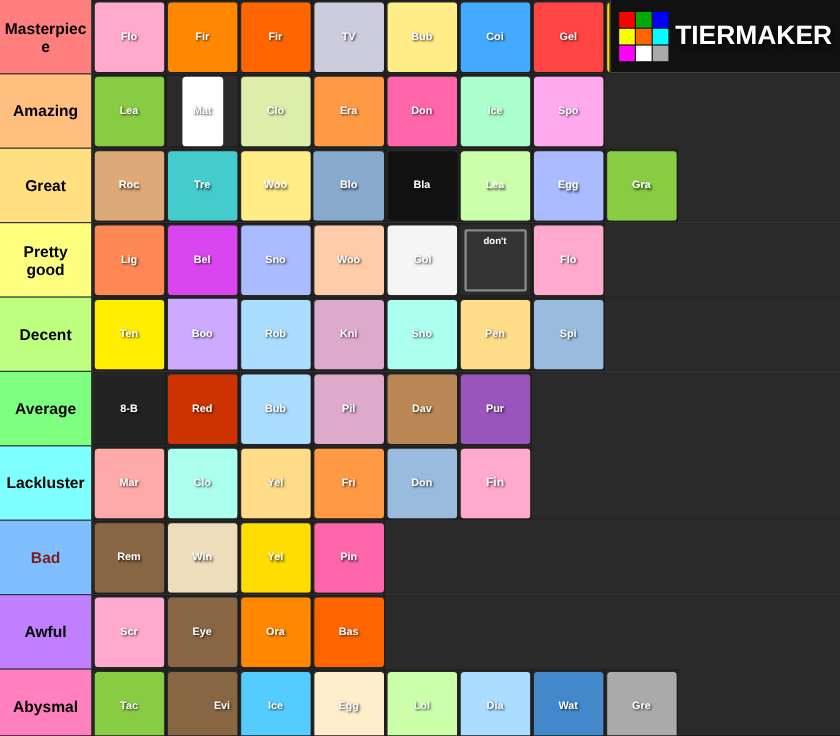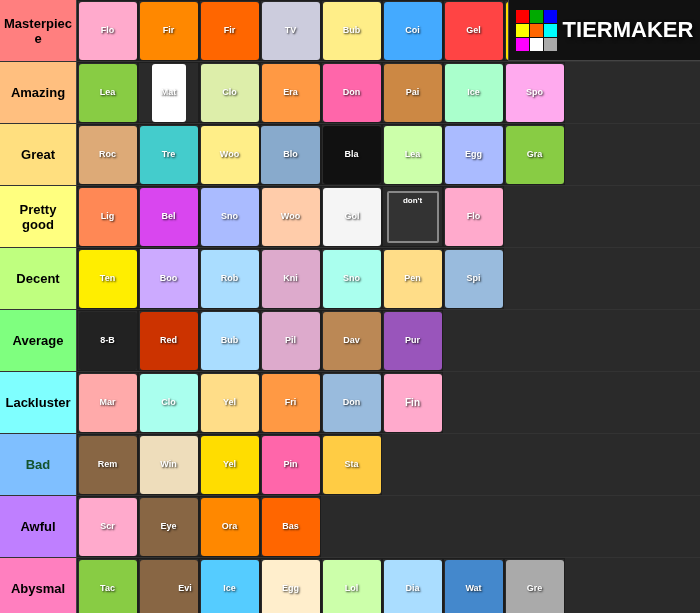--- a/index.html
+++ b/index.html
@@ -99,25 +99,20 @@
             <div style="width: 58px; height: 58px; background: rgb(255, 153, 68); display: flex; flex-direction: column; align-items: center; justify-content: center; border-radius: 3px; overflow: hidden; position: relative;">
               <div style="font-size: 9px; color: white; font-weight: bold; text-align: center; text-shadow: rgba(0, 0, 0, 0.8) 1px 1px 2px; padding: 2px; word-break: break-all; line-height: 1.2;">Era</div>
             </div>
           </div>
           <div style="width: 61px; height: 61px; display: flex; align-items: center; justify-content: center; overflow: hidden; border: 1px solid rgba(0, 0, 0, 0.3);">
             <div style="width: 58px; height: 58px; background: rgb(255, 102, 170); display: flex; flex-direction: column; align-items: center; justify-content: center; border-radius: 3px; overflow: hidden; position: relative;">
               <div style="font-size: 9px; color: white; font-weight: bold; text-align: center; text-shadow: rgba(0, 0, 0, 0.8) 1px 1px 2px; padding: 2px; word-break: break-all; line-height: 1.2;">Don</div>
             </div>
           </div>
           <div style="width: 61px; height: 61px; display: flex; align-items: center; justify-content: center; overflow: hidden; border: 1px solid rgba(0, 0, 0, 0.3);">
-            <div style="width: 58px; height: 58px; background: rgb(204, 136, 68); display: flex; flex-direction: column; align-items: center; justify-content: center; border-radius: 3px; overflow: hidden; position: relative;">
-              <div style="font-size: 9px; color: white; font-weight: bold; text-align: center; text-shadow: rgba(0, 0, 0, 0.8) 1px 1px 2px; padding: 2px; word-break: break-all; line-height: 1.2;">Pai</div>
-            </div>
-          </div>
-          <div style="width: 61px; height: 61px; display: flex; align-items: center; justify-content: center; overflow: hidden; border: 1px solid rgba(0, 0, 0, 0.3);">
             <div style="width: 58px; height: 58px; background: rgb(170, 255, 204); display: flex; flex-direction: column; align-items: center; justify-content: center; border-radius: 3px; overflow: hidden; position: relative;">
               <div style="font-size: 9px; color: white; font-weight: bold; text-align: center; text-shadow: rgba(0, 0, 0, 0.8) 1px 1px 2px; padding: 2px; word-break: break-all; line-height: 1.2;">Ice</div>
             </div>
           </div>
           <div style="width: 61px; height: 61px; display: flex; align-items: center; justify-content: center; overflow: hidden; border: 1px solid rgba(0, 0, 0, 0.3);">
             <div style="width: 58px; height: 58px; background: rgb(255, 170, 238); display: flex; flex-direction: column; align-items: center; justify-content: center; border-radius: 3px; overflow: hidden; position: relative;">
               <div style="font-size: 9px; color: white; font-weight: bold; text-align: center; text-shadow: rgba(0, 0, 0, 0.8) 1px 1px 2px; padding: 2px; word-break: break-all; line-height: 1.2;">Spo</div>
             </div>
           </div>
         </div>
@@ -313,45 +308,40 @@
             </div>
           </div>
           <div style="width: 61px; height: 61px; display: flex; align-items: center; justify-content: center; overflow: hidden; border: 1px solid rgba(0, 0, 0, 0.3);">
             <div style="width: 58px; height: 58px; background: rgb(255, 170, 204); display: flex; flex-direction: column; align-items: center; justify-content: center; border-radius: 3px; overflow: hidden; position: relative;">
               <div style="font-size: 10px; color: white; font-weight: bold; text-align: center; text-shadow: rgba(0, 0, 0, 0.8) 1px 1px 2px; padding: 2px; word-break: break-all; line-height: 1.2;">Fin</div>
             </div>
           </div>
         </div>
       </div>
       <div style="display: flex; flex-direction: row; min-height: 61px; border-bottom: 1px solid rgb(51, 51, 51); position: relative;">
-        <div style="width: 76px; min-width: 76px; display: flex; align-items: center; justify-content: center; font-weight: bold; font-size: 13px; color: #14532d; text-align: right; padding: 16px; word-break: break-word; background: rgb(127, 191, 255);">Bad</div>
+        <div style="width: 76px; min-width: 76px; display: flex; align-items: center; justify-content: center; font-weight: bold; font-size: 13px; color: #7f1d1d; text-align: right; padding: 16px; word-break: break-word; background: rgb(127, 191, 255);">Bad</div>
         <div style="display: flex; flex-flow: wrap; flex: 1 1 0%; background: rgb(42, 42, 42); border-left: 1px solid rgb(68, 68, 68); min-height: 61px;">
           <div style="width: 61px; height: 61px; display: flex; align-items: center; justify-content: center; overflow: hidden; border: 1px solid rgba(0, 0, 0, 0.3);">
             <div style="width: 58px; height: 58px; background: rgb(136, 102, 68); display: flex; flex-direction: column; align-items: center; justify-content: center; border-radius: 3px; overflow: hidden; position: relative;">
               <div style="font-size: 9px; color: white; font-weight: bold; text-align: center; text-shadow: rgba(0, 0, 0, 0.8) 1px 1px 2px; padding: 2px; word-break: break-all; line-height: 1.2;">Rem</div>
             </div>
           </div>
           <div style="width: 61px; height: 61px; display: flex; align-items: center; justify-content: center; overflow: hidden; border: 1px solid rgba(0, 0, 0, 0.3);">
             <div style="width: 58px; height: 58px; background: rgb(238, 221, 187); display: flex; flex-direction: column; align-items: center; justify-content: center; border-radius: 3px; overflow: hidden; position: relative;">
               <div style="font-size: 9px; color: white; font-weight: bold; text-align: center; text-shadow: rgba(0, 0, 0, 0.8) 1px 1px 2px; padding: 2px; word-break: break-all; line-height: 1.2;">Win</div>
             </div>
           </div>
           <div style="width: 61px; height: 61px; display: flex; align-items: center; justify-content: center; overflow: hidden; border: 1px solid rgba(0, 0, 0, 0.3);">
             <div style="width: 58px; height: 58px; background: rgb(255, 221, 0); display: flex; flex-direction: column; align-items: center; justify-content: center; border-radius: 3px; overflow: hidden; position: relative;">
               <div style="font-size: 9px; color: white; font-weight: bold; text-align: center; text-shadow: rgba(0, 0, 0, 0.8) 1px 1px 2px; padding: 2px; word-break: break-all; line-height: 1.2;">Yel</div>
             </div>
           </div>
           <div style="width: 61px; height: 61px; display: flex; align-items: center; justify-content: center; overflow: hidden; border: 1px solid rgba(0, 0, 0, 0.3);">
             <div style="width: 58px; height: 58px; background: rgb(255, 102, 170); display: flex; flex-direction: column; align-items: center; justify-content: center; border-radius: 3px; overflow: hidden; position: relative;">
               <div style="font-size: 9px; color: white; font-weight: bold; text-align: center; text-shadow: rgba(0, 0, 0, 0.8) 1px 1px 2px; padding: 2px; word-break: break-all; line-height: 1.2;">Pin</div>
-            </div>
-          </div>
-          <div style="width: 61px; height: 61px; display: flex; align-items: center; justify-content: center; overflow: hidden; border: 1px solid rgba(0, 0, 0, 0.3);">
-            <div style="width: 58px; height: 58px; background: rgb(255, 204, 68); display: flex; flex-direction: column; align-items: center; justify-content: center; border-radius: 3px; overflow: hidden; position: relative;">
-              <div style="font-size: 9px; color: white; font-weight: bold; text-align: center; text-shadow: rgba(0, 0, 0, 0.8) 1px 1px 2px; padding: 2px; word-break: break-all; line-height: 1.2;">Sta</div>
             </div>
           </div>
         </div>
       </div>
       <div style="display: flex; flex-direction: row; min-height: 61px; border-bottom: 1px solid rgb(51, 51, 51); position: relative;">
         <div style="width: 76px; min-width: 76px; display: flex; align-items: center; justify-content: center; font-weight: bold; font-size: 13px; color: rgb(0, 0, 0); text-align: center; padding: 4px; word-break: break-word; background: rgb(191, 127, 255);">Awful</div>
         <div style="display: flex; flex-flow: wrap; flex: 1 1 0%; background: rgb(42, 42, 42); border-left: 1px solid rgb(68, 68, 68); min-height: 61px;">
           <div style="width: 61px; height: 61px; display: flex; align-items: center; justify-content: center; overflow: hidden; border: 1px solid rgba(0, 0, 0, 0.3);">
             <div style="width: 58px; height: 58px; background: rgb(255, 170, 204); display: flex; flex-direction: column; align-items: center; justify-content: center; border-radius: 3px; overflow: hidden; position: relative;">
               <div style="font-size: 9px; color: white; font-weight: bold; text-align: center; text-shadow: rgba(0, 0, 0, 0.8) 1px 1px 2px; padding: 2px; word-break: break-all; line-height: 1.2;">Scr</div>

